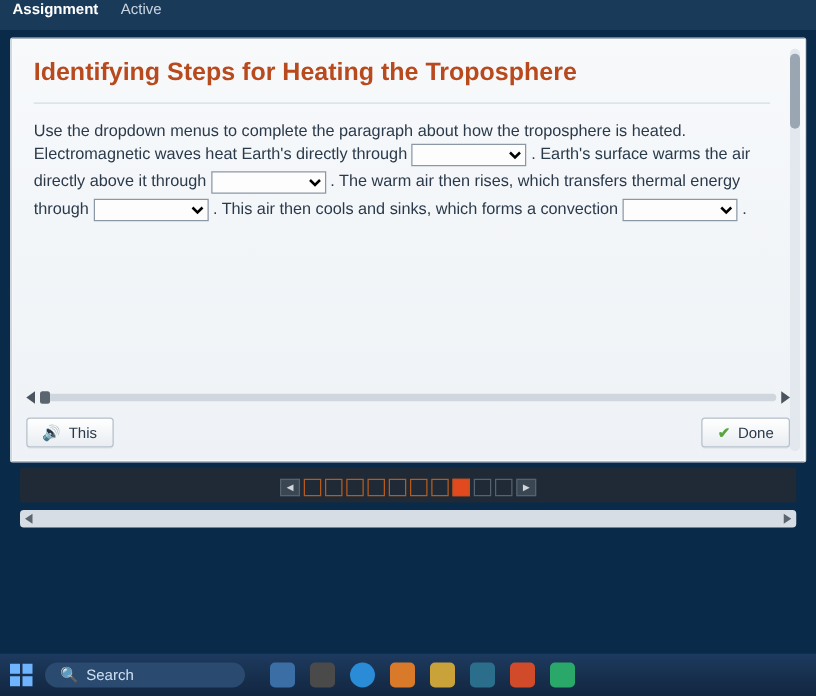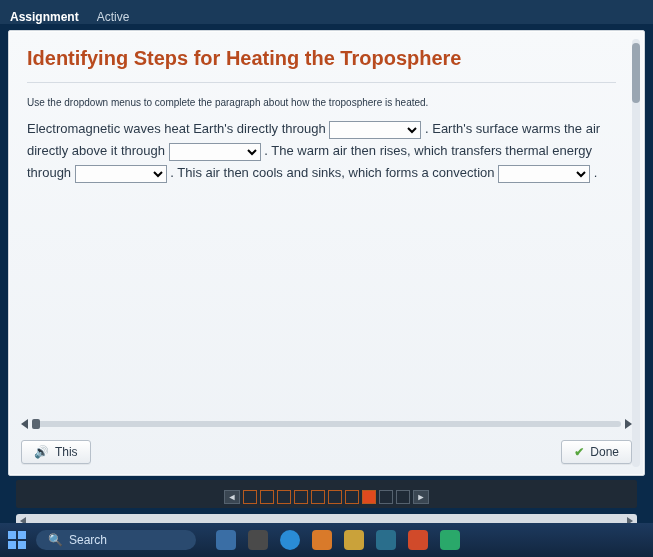--- a/index.html
+++ b/index.html
@@ -1,45 +1,45 @@
 <!DOCTYPE html>
 <html><head>
 <meta charset="utf-8">
 <style>
   * { box-sizing: border-box; margin: 0; padding: 0; }
   html, body { width: 653px; height: 557px; overflow: hidden; font-family: Arial, Helvetica, sans-serif; }
   body { background: #0a2a4a; }
 
-  .topbar { height: 24px; background: #1a3a5a; display: flex; align-items: flex-end; padding: 0 10px; gap: 18px; color: #c9d6e2; font-size: 12px; }
+  .topbar { height: 24px; background: #1a3a5a; display: flex; align-items: flex-start; padding: 0 10px; gap: 18px; color: #c9d6e2; font-size: 12px; }
   .topbar .assign { font-weight: bold; color: #fff; }
   .topbar .active { color: #c9d6e2; }
 
   .card-wrap { padding: 6px 8px 0 8px; }
   .card {
     background: linear-gradient(180deg,#f7f9fb,#eef2f6);
     border: 1px solid #cfd6dd;
     border-radius: 2px;
     position: relative;
-    height: 446px;
+    height: 340px;
     padding: 16px 28px 8px 18px;
     box-shadow: inset 0 0 0 1px rgba(255,255,255,.6);
   }
   .card-scroll {
     position: absolute; right: 4px; top: 8px; bottom: 8px; width: 8px;
     background: #e3e8ee; border-radius: 4px;
   }
   .card-scroll .thumb {
     position: absolute; left: 0; right: 0; top: 4px; height: 60px;
     background: #9aa6b2; border-radius: 4px;
   }
 
   .title { color: #b84a1e; font-size: 20px; font-weight: bold; margin-bottom: 12px; }
   .hr { height: 1px; background: #d6dce3; margin: 4px 0 14px 0; }
 
-  .instr { color: #2b3a4a; font-size: 10px; margin-bottom: 10px; }
+  .instr { color: #2b3a4a; font-size: 13px; }
   .para { color: #2b3a4a; font-size: 13px; line-height: 22px; }
   .para select {
     display: inline-block; width: 92px; height: 18px; font-size: 11px;
     background: #fdfdfd; border: 1px solid #8a97a5; vertical-align: middle;
   }
 
   .media-bar {
     position: absolute; left: 12px; right: 12px; bottom: 44px; height: 14px;
     display: flex; align-items: center; gap: 4px;
   }

